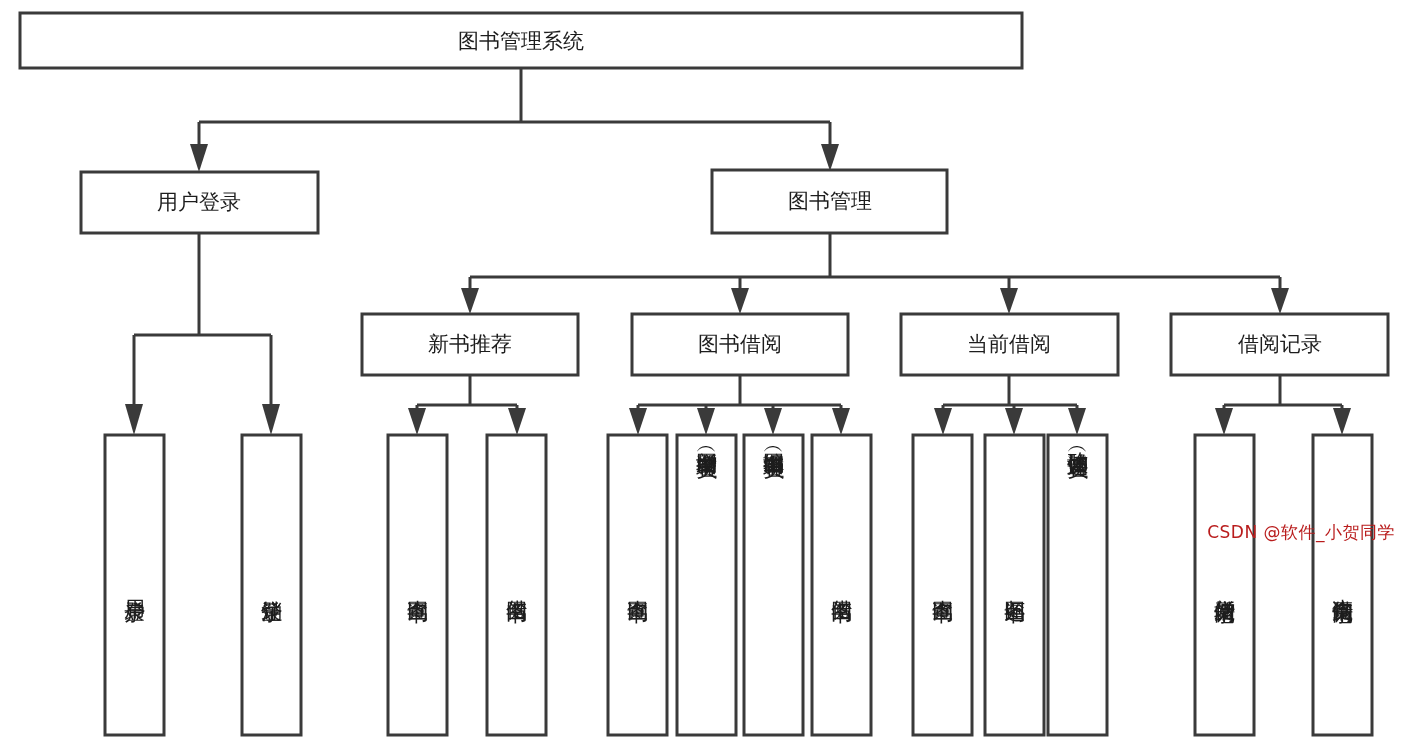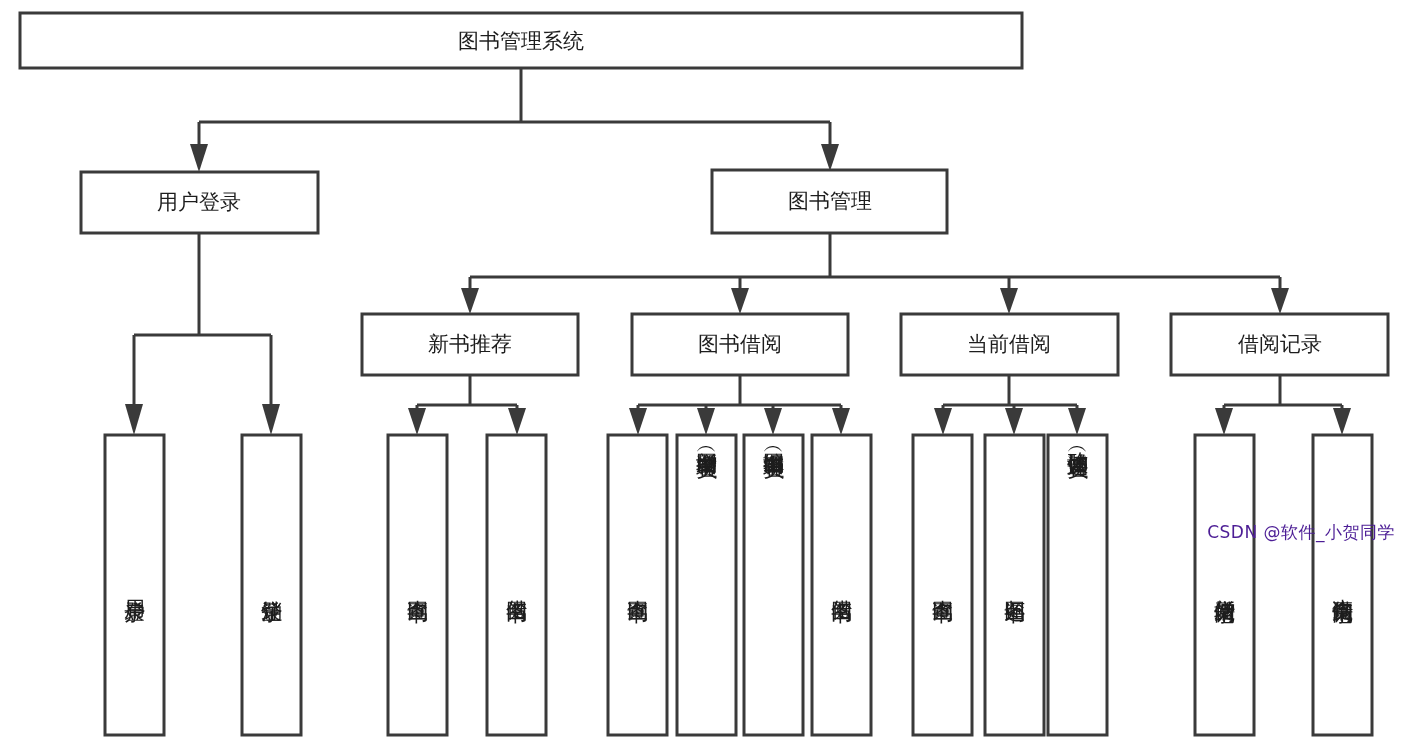--- a/index.html
+++ b/index.html
@@ -69,21 +69,21 @@
     letter-spacing: 1px;
     color: #1d1d1d;
     white-space: nowrap;
   }
   .watermark {
     position: absolute;
     right: 10px;
     bottom: 6px;
     font-family: "DejaVu Sans", "Liberation Sans", sans-serif;
     font-size: 17px;
-    color: #4c1d95;
+    color: #b91c1c;
     white-space: nowrap;
     letter-spacing: 0.5px;
   }
 </style>
 </head>
 <body>
 
 <div id="diagram-root">
 
   <svg class="flow" viewBox="0 0 1405 747" xmlns="http://www.w3.org/2000/svg">

